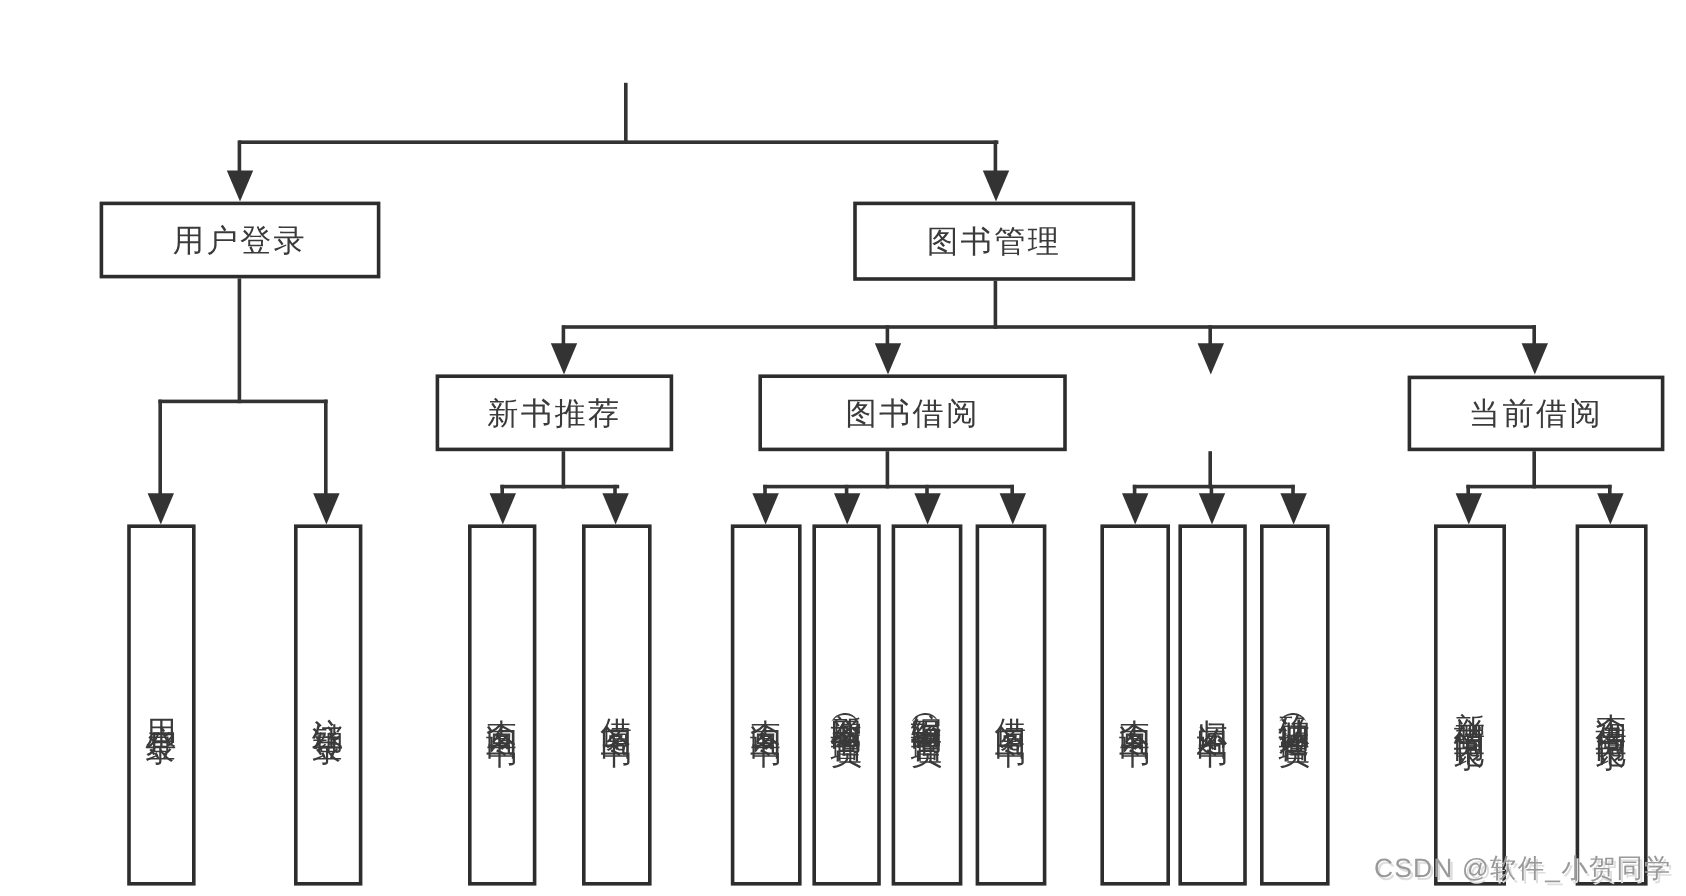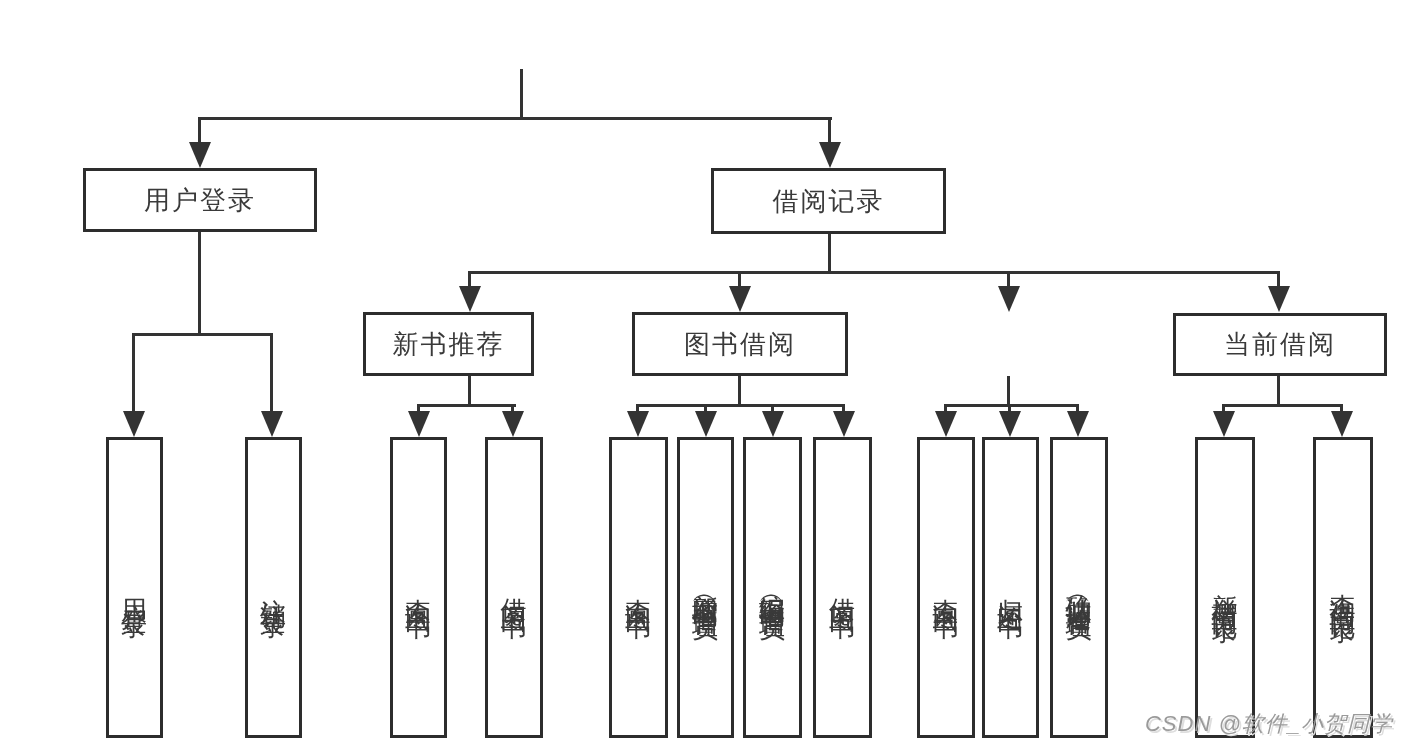--- a/index.html
+++ b/index.html
@@ -48,21 +48,20 @@
   #watermark{
     position:absolute;
     right:12px;
     bottom:8px;
     font-size:22px;
     color:#9a9a9a;
     text-shadow:2px 2px 0 #dedede;
     letter-spacing:1px;
     z-index:5;
     white-space:nowrap;
-    font-style:italic;
   }
 </style>
 </head>
 <body>
 
 <div id="stage">
 
 
   <div class="vline" style="left:520px;top:69px;width:3px;height:50px;"></div>
   <div class="hline" style="left:199px;top:117px;width:633px;height:3px;"></div>
@@ -70,45 +69,45 @@
   <div class="vline" style="left:198px;top:117px;width:3px;height:28px;"></div>
   <div class="arrowhead" style="left:189px;top:142px;"></div>
 
   <div class="vline" style="left:828px;top:117px;width:3px;height:28px;"></div>
   <div class="arrowhead" style="left:819px;top:142px;"></div>
 
   <div class="box" style="left:83px;top:168px;width:234px;height:64px;">
     <span class="lbl">用户登录</span>
   </div>
   <div class="box" style="left:711px;top:168px;width:235px;height:66px;">
-    <span class="lbl">借阅记录</span>
+    <span class="lbl">图书管理</span>
   </div>
 
   <div class="vline" style="left:198px;top:232px;width:3px;height:104px;"></div>
   <div class="hline" style="left:132px;top:333px;width:141px;height:3px;"></div>
   <div class="vline" style="left:132px;top:333px;width:3px;height:80px;"></div>
   <div class="arrowhead" style="left:123px;top:411px;"></div>
   <div class="vline" style="left:270px;top:333px;width:3px;height:80px;"></div>
   <div class="arrowhead" style="left:261px;top:411px;"></div>
 
   <div class="vline" style="left:828px;top:234px;width:3px;height:40px;"></div>
   <div class="hline" style="left:469px;top:271px;width:811px;height:3px;"></div>
   <div class="vline" style="left:468px;top:271px;width:3px;height:20px;"></div>
   <div class="arrowhead" style="left:459px;top:286px;"></div>
   <div class="vline" style="left:738px;top:271px;width:3px;height:20px;"></div>
   <div class="arrowhead" style="left:729px;top:286px;"></div>
   <div class="vline" style="left:1007px;top:271px;width:3px;height:20px;"></div>
   <div class="arrowhead" style="left:998px;top:286px;"></div>
   <div class="vline" style="left:1277px;top:271px;width:3px;height:20px;"></div>
   <div class="arrowhead" style="left:1268px;top:286px;"></div>
 
-  <div class="box" style="left:363px;top:312px;width:171px;height:64px;">
+  <div class="box" style="left:363px;top:312px;width:198px;height:64px;">
     <span class="lbl">新书推荐</span>
   </div>
-  <div class="box" style="left:632px;top:312px;width:216px;height:64px;text-align:center;">
+  <div class="box" style="left:632px;top:312px;width:257px;height:64px;text-align:center;">
     <span class="lbl">图书借阅</span>
   </div>
   <div class="box" style="left:1173px;top:313px;width:214px;height:63px;">
     <span class="lbl">当前借阅</span>
   </div>
 
   <div class="vline" style="left:468px;top:376px;width:3px;height:31px;"></div>
   <div class="hline" style="left:417px;top:404px;width:99px;height:3px;"></div>
   <div class="vline" style="left:417px;top:404px;width:3px;height:12px;"></div>
   <div class="arrowhead" style="left:408px;top:411px;"></div>

